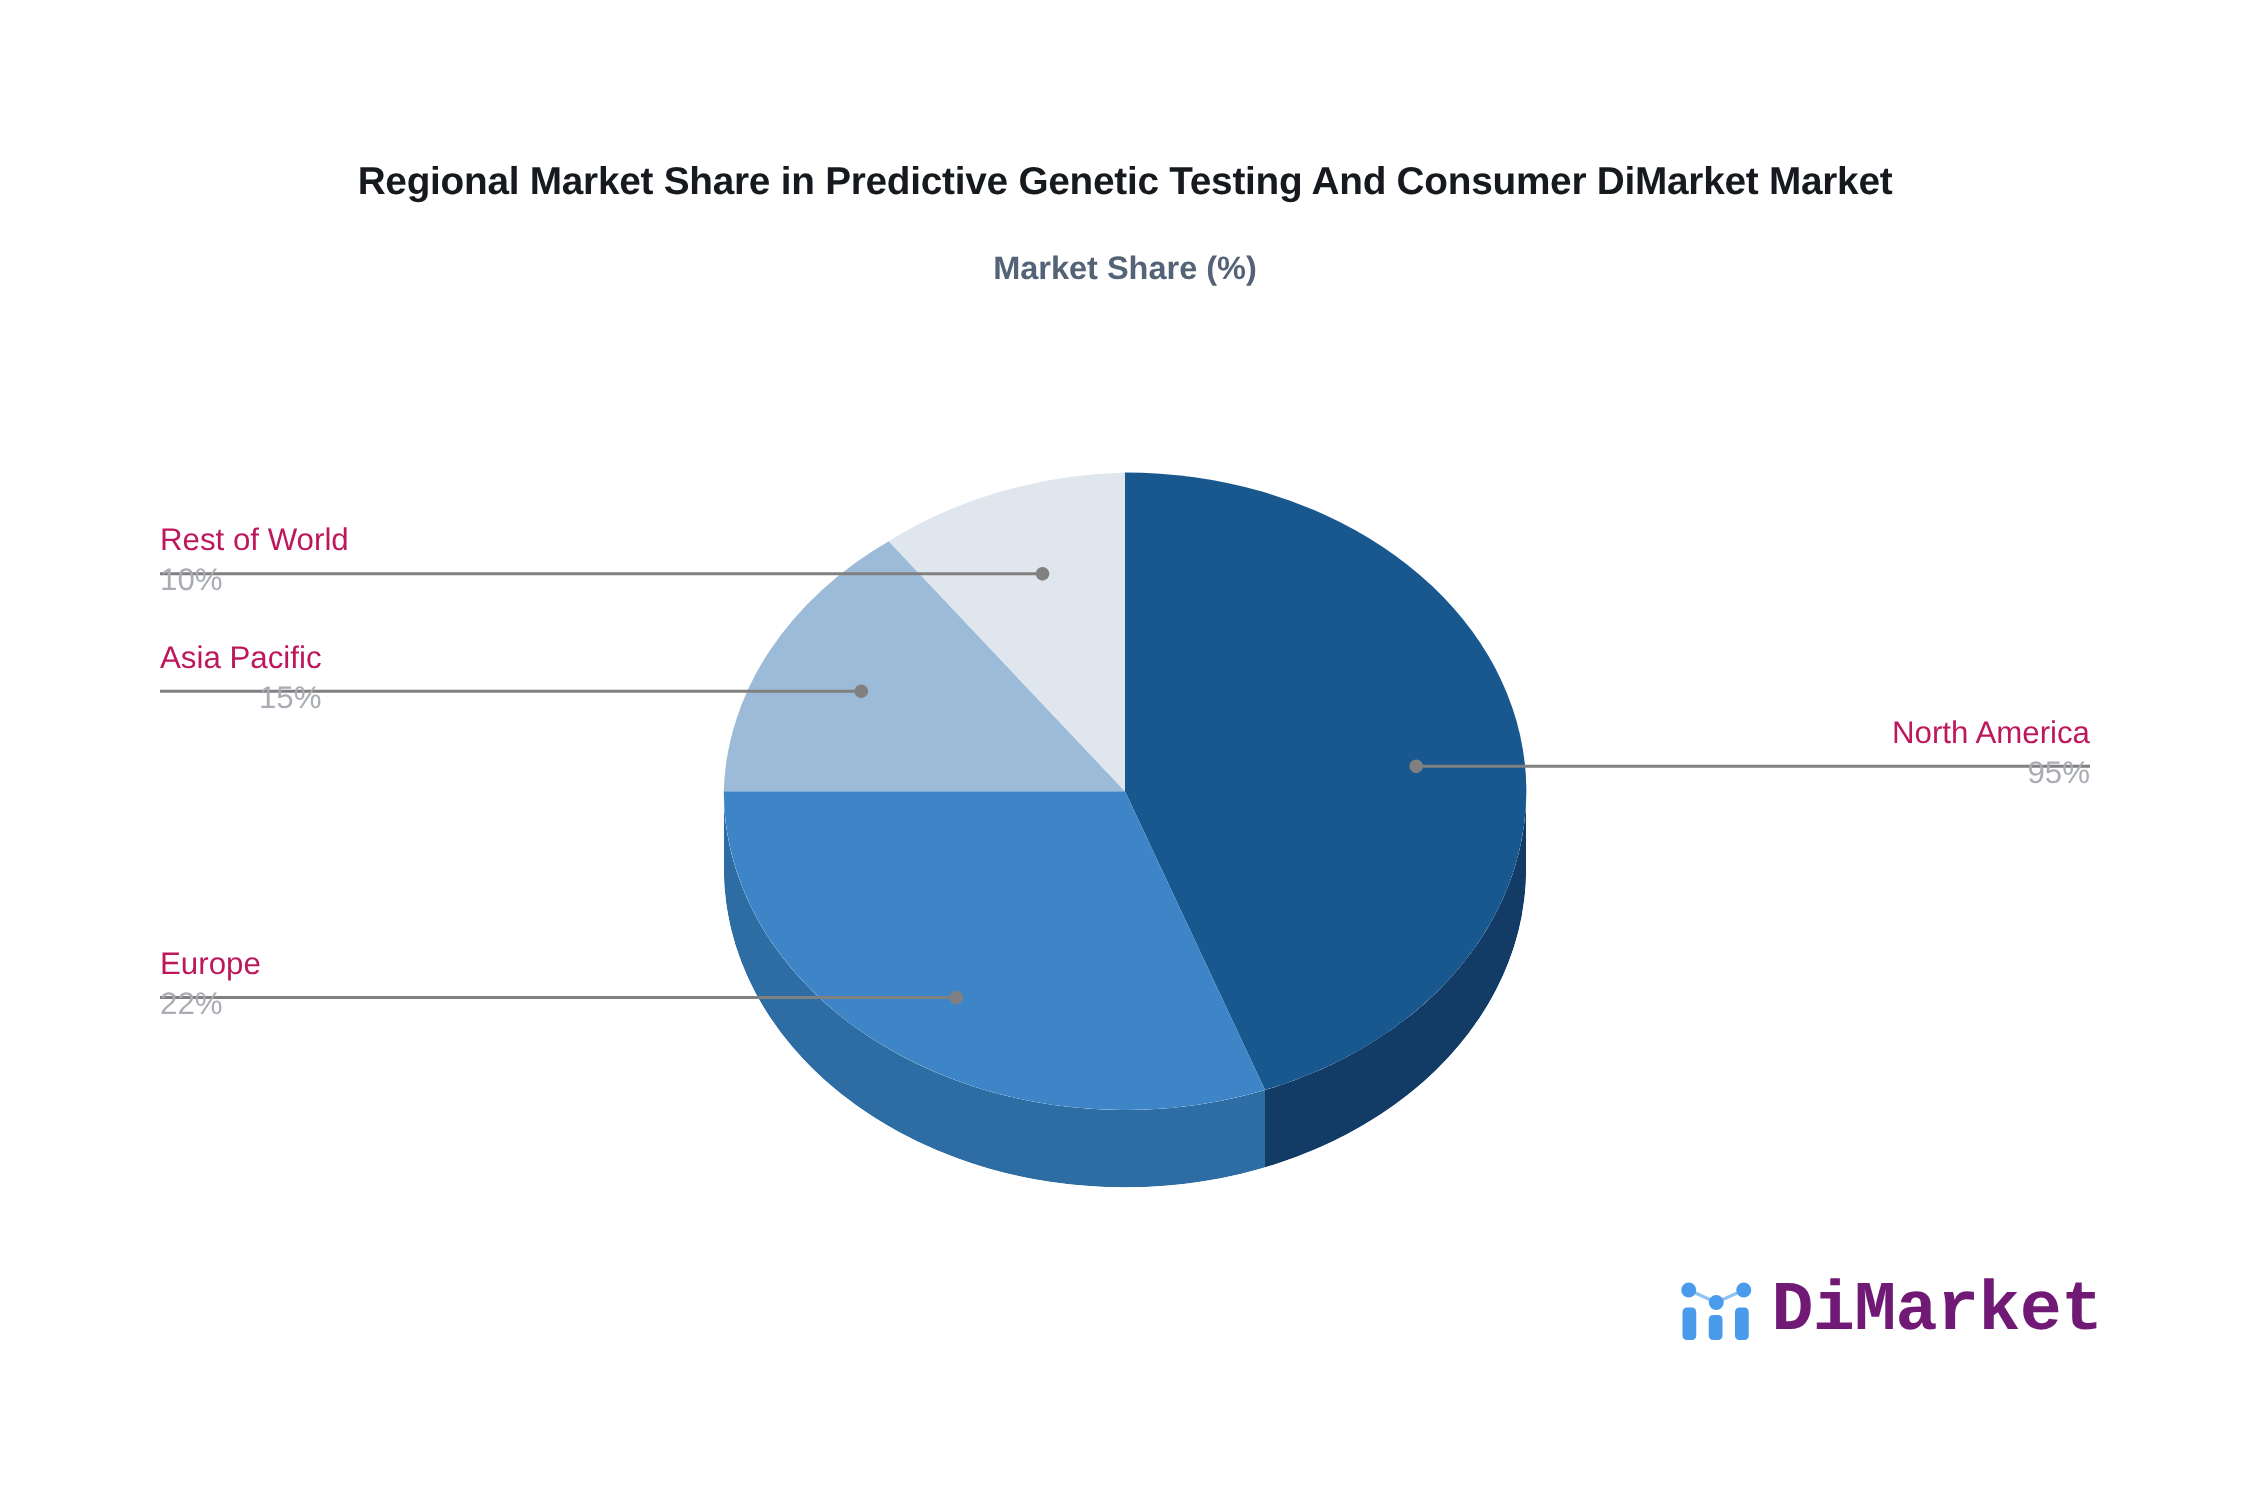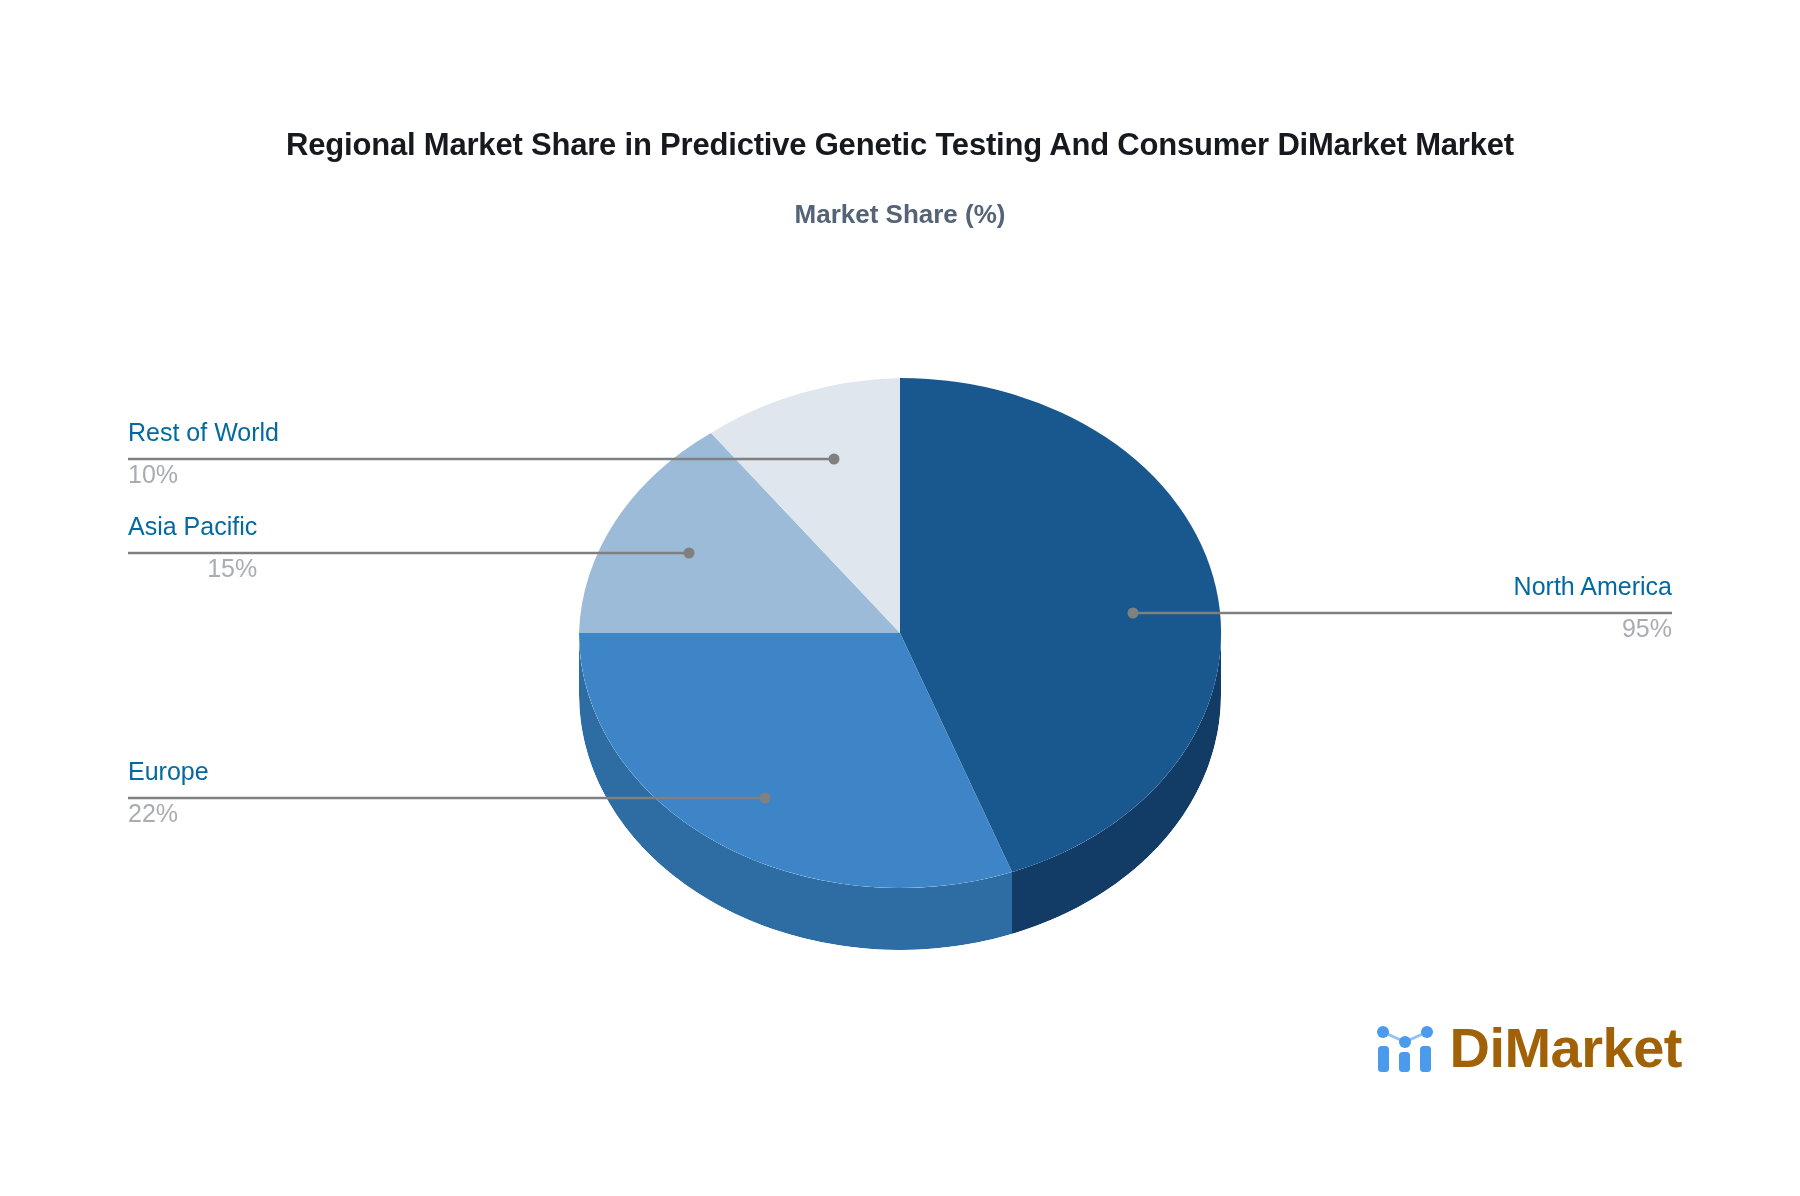--- a/index.html
+++ b/index.html
@@ -58,52 +58,52 @@
   }
   .pie-wrap svg { display: block; }
 
   
   .callout {
     position: absolute;
     line-height: 1.18;
   }
   .callout .cl-name {
     font-size: 25px;
-    color: #0369a1;
+    color: #be185d;
     white-space: nowrap;
   }
   .callout .cl-value {
     font-size: 25px;
     color: #a9adb3;
     white-space: nowrap;
-    margin-top: 12px;
+    margin-top: 2px;
   }
   .callout.left  { text-align: left; }
   .callout.right { text-align: right; }
 
   #callout-row    { left: 128px; top: 418px; }
   #callout-ap     { left: 128px; top: 512px; text-align: right; }
   #callout-eu     { left: 128px; top: 757px; }
   #callout-na     { right: 128px; top: 572px; }
 
   
   .logo {
     position: absolute;
     right: 118px;
     bottom: 120px;
     display: flex;
     align-items: center;
     gap: 14px;
   }
   .logo-mark { display: block; }
   .logo-text {
-    font-family: Liberation Sans, sans-serif;
+    font-family: Liberation Mono, monospace;
     font-size: 56px;
     font-weight: 700;
-    color: #a16207;
+    color: #701a75;
     letter-spacing: -0.5px;
     line-height: 1;
   }
 </style>
 </head>
 <body>
 
 <div class="canvas">
 
   <div class="chart-title">Regional Market Share in Predictive Genetic Testing And Consumer DiMarket Market</div>

